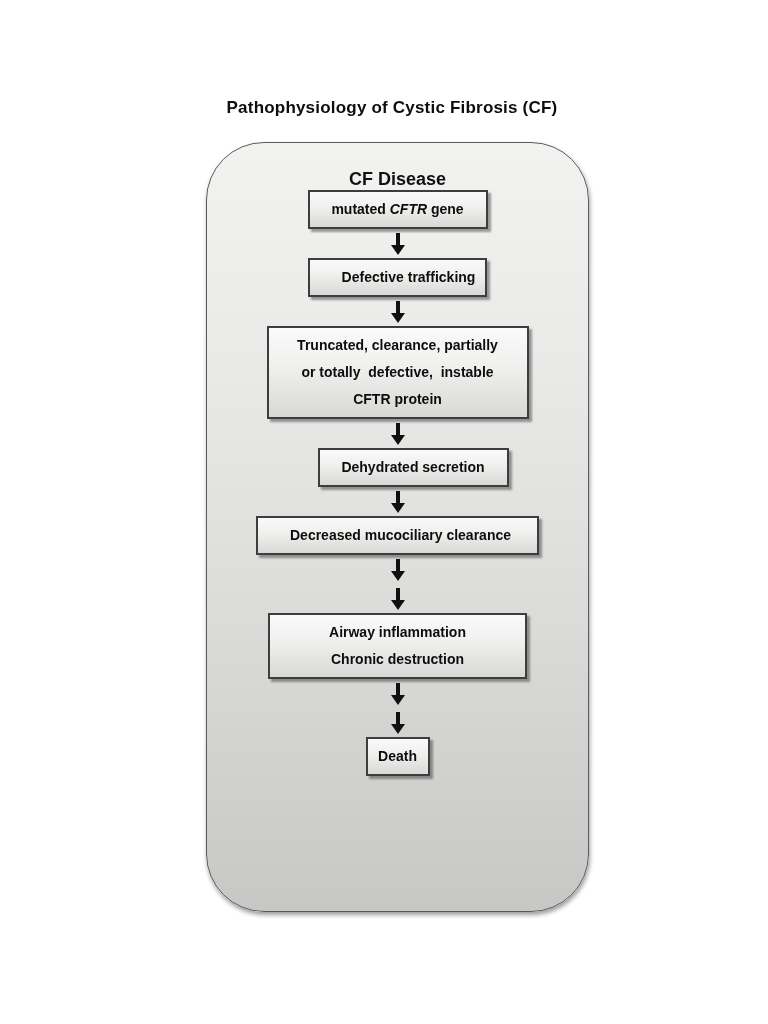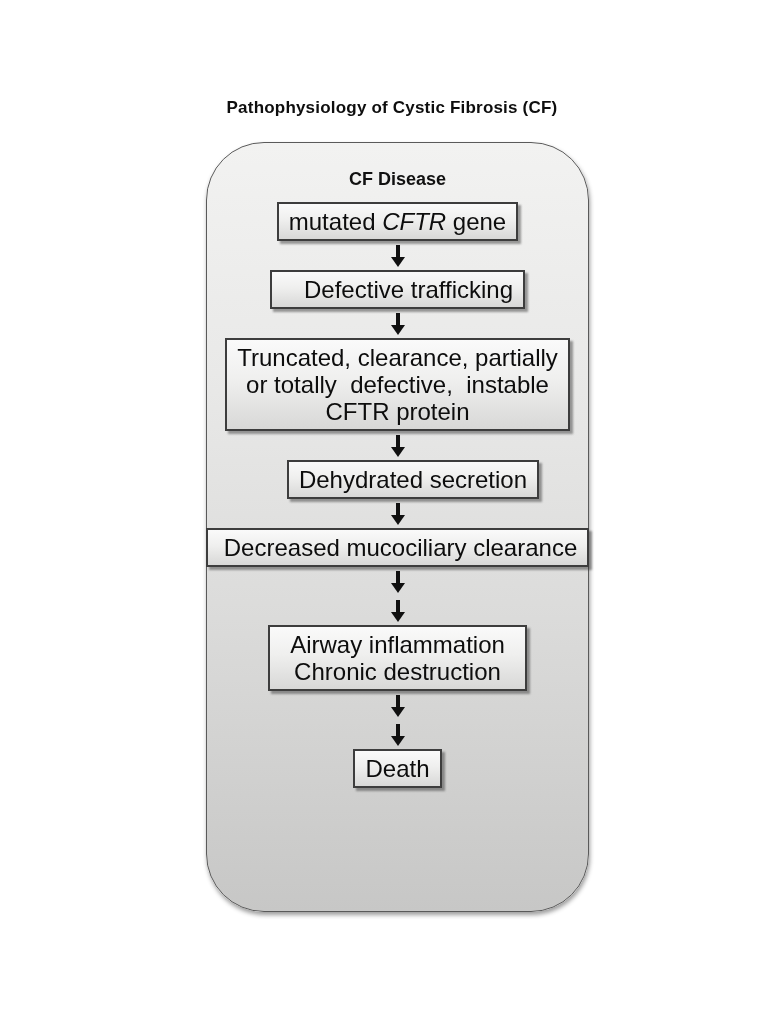--- a/index.html
+++ b/index.html
@@ -43,35 +43,34 @@
     display: flex;
     flex-direction: column;
     align-items: center;
     padding-top: 26px;
   }
   .chart-heading {
     font-size: 18px;
     font-weight: bold;
     color: #111111;
     line-height: 21px;
-    margin-bottom: 12px;
   }
   .flow {
     display: flex;
     flex-direction: column;
     align-items: center;
   }
   .box {
     box-sizing: border-box;
     border: 2px solid #3d3d3d;
     background: linear-gradient(180deg, #fafafa 0%, #efefee 45%, #d8d8d7 100%);
     box-shadow: 2.5px 2.5px 2px rgba(45,45,45,0.45);
     color: #0d0d0d;
-    font-size: 24px;
-    font-weight: normal;
+    font-size: 14px;
+    font-weight: bold;
     line-height: 27px;
     text-align: center;
     padding: 4px 10px;
     white-space: pre;
   }
   .box .line { white-space: pre; }
   .box .it { font-style: italic; }
   .box.b0 { min-width: 180px; }
   .box.b1 { min-width: 179px; padding-left: 32px; }
   .box.b2 { min-width: 262px; }

